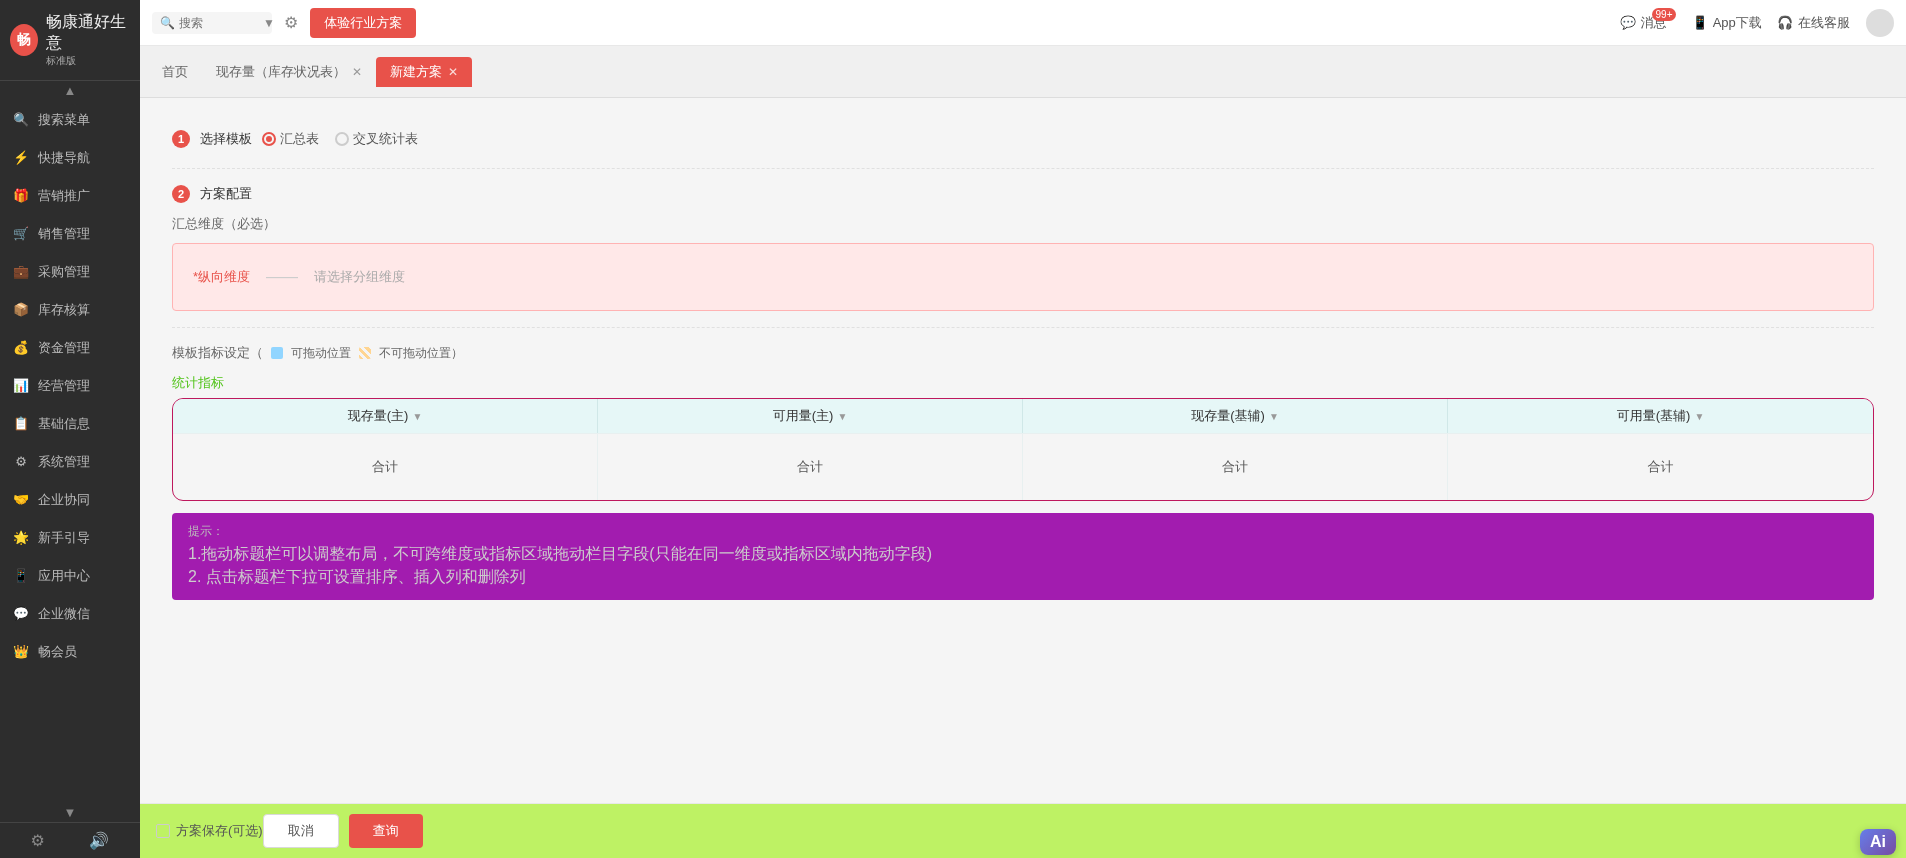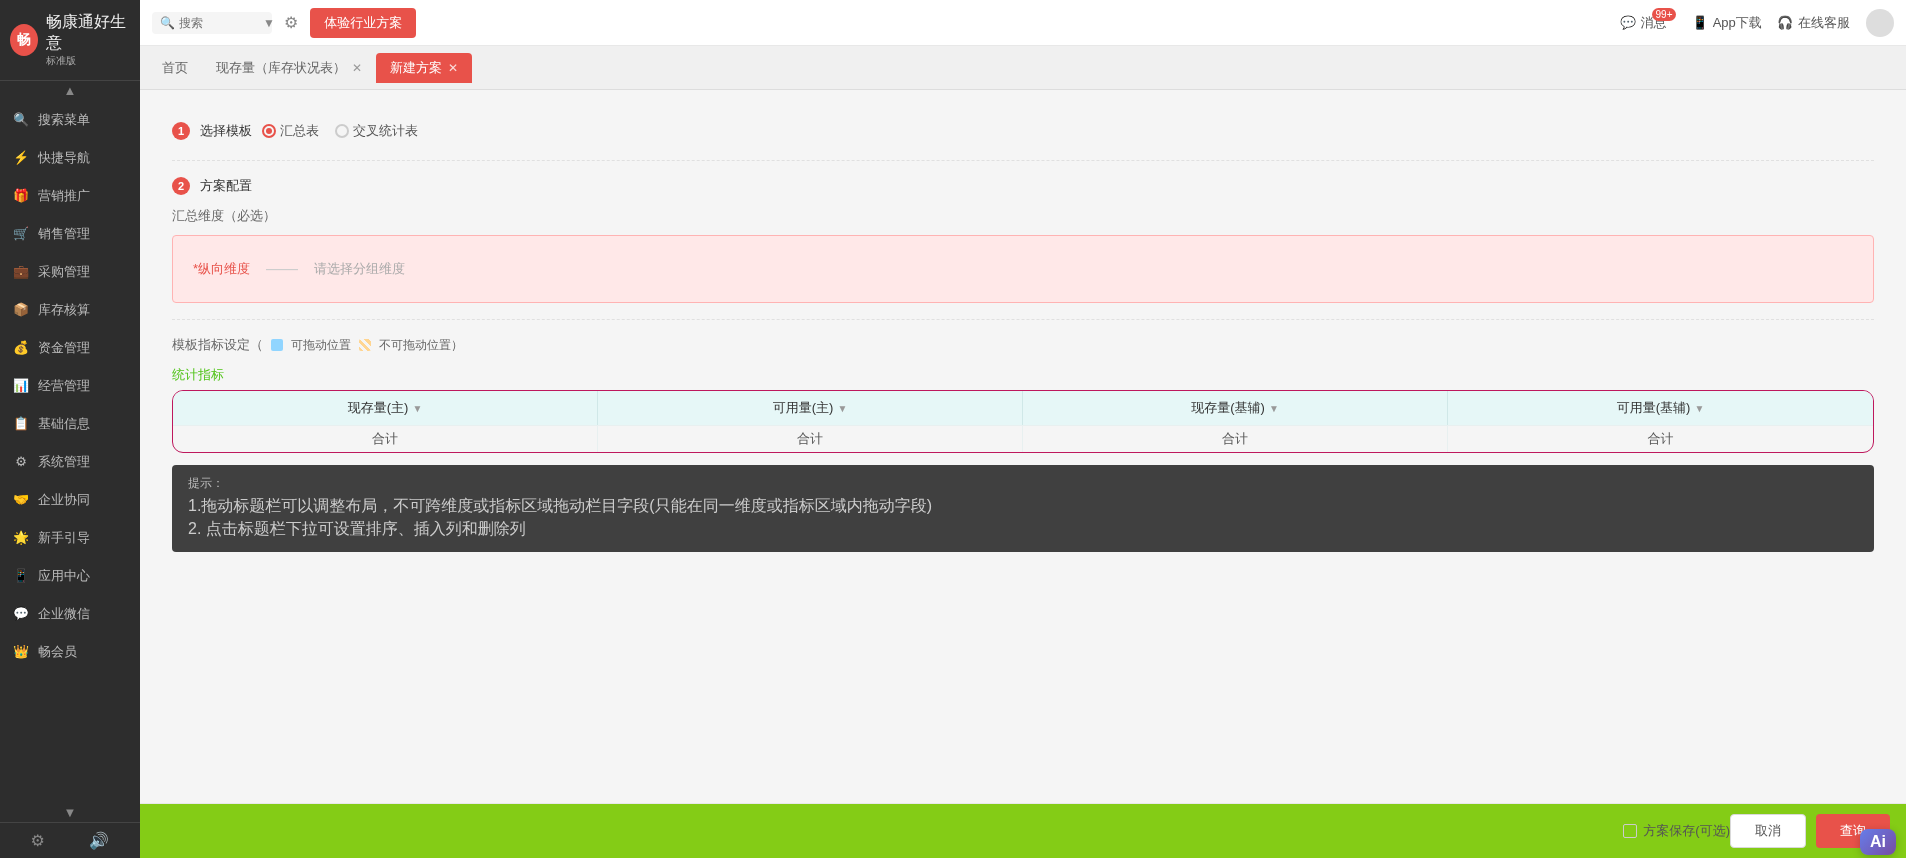--- a/index.html
+++ b/index.html
@@ -89,21 +89,21 @@
     .topbar-service { display: flex; align-items: center; gap: 4px; color: #555; cursor: pointer; font-size: 13px; }
     .topbar-avatar { width: 28px; height: 28px; background: #ddd; border-radius: 50%; }
 
     
     .tabbar {
       background: #f0f0f0;
       display: flex; align-items: center;
       padding: 0 8px;
       border-bottom: 1px solid #ddd;
       flex-shrink: 0;
-      height: 44px;
+      height: 52px;
     }
     .tab {
       display: flex; align-items: center; gap: 6px;
       padding: 6px 14px; cursor: pointer; font-size: 13px;
       color: #666; border-radius: 4px 4px 0 0;
     }
     .tab-new {
       background: #e8524a; color: white;
       display: flex; align-items: center; gap: 6px;
       padding: 6px 14px; cursor: pointer; font-size: 13px;
@@ -191,37 +191,37 @@
       padding: 8px 10px;
       display: flex; align-items: center; justify-content: center; gap: 4px;
       border-right: 1px solid #d0e8e8; font-size: 13px; color: #333;
     }
     .stats-col-header:last-child { border-right: none; }
     .stats-table-row {
       display: grid; grid-template-columns: repeat(4, 1fr);
       border-top: 1px solid #e8f0f0;
     }
     .stats-col-cell {
-      padding: 4px 10px; text-align: center;
+      padding: 24px 10px; text-align: center;
       border-right: 1px solid #e8f0f0; font-size: 13px; color: #555;
     }
     .stats-col-cell:last-child { border-right: none; }
     .chevron-icon { font-size: 10px; color: #999; }
 
     
-    .hint-area { background: #404040; padding: 10px 16px; border-radius: 4px; margin-bottom: 12px; }
+    .hint-area { background: #a21caf; padding: 10px 16px; border-radius: 4px; margin-bottom: 12px; }
     .hint-title { font-size: 12px; color: #bbb; margin-bottom: 4px; }
     .hint-item { font-size: 16px; color: #ccc; margin-bottom: 2px; }
 
     
     .bottom-bar {
-      background: #84cc16;
+      background: #bef264;
       border-top: 1px solid #e8e8e8;
       padding: 10px 16px;
-      display: flex; align-items: center; justify-content: flex-end;
+      display: flex; align-items: center; justify-content: flex-start;
       flex-shrink: 0;
     }
     .save-option { display: flex; align-items: center; gap: 6px; font-size: 13px; color: #555; cursor: pointer; }
     .save-checkbox {
       width: 14px; height: 14px; border: 1px solid #ccc;
       border-radius: 2px; display: flex; align-items: center; justify-content: center;
     }
     .bottom-btns { display: flex; gap: 10px; }
     .btn-cancel {
       padding: 7px 24px; border: 1px solid #d9d9d9; background: #fff;

